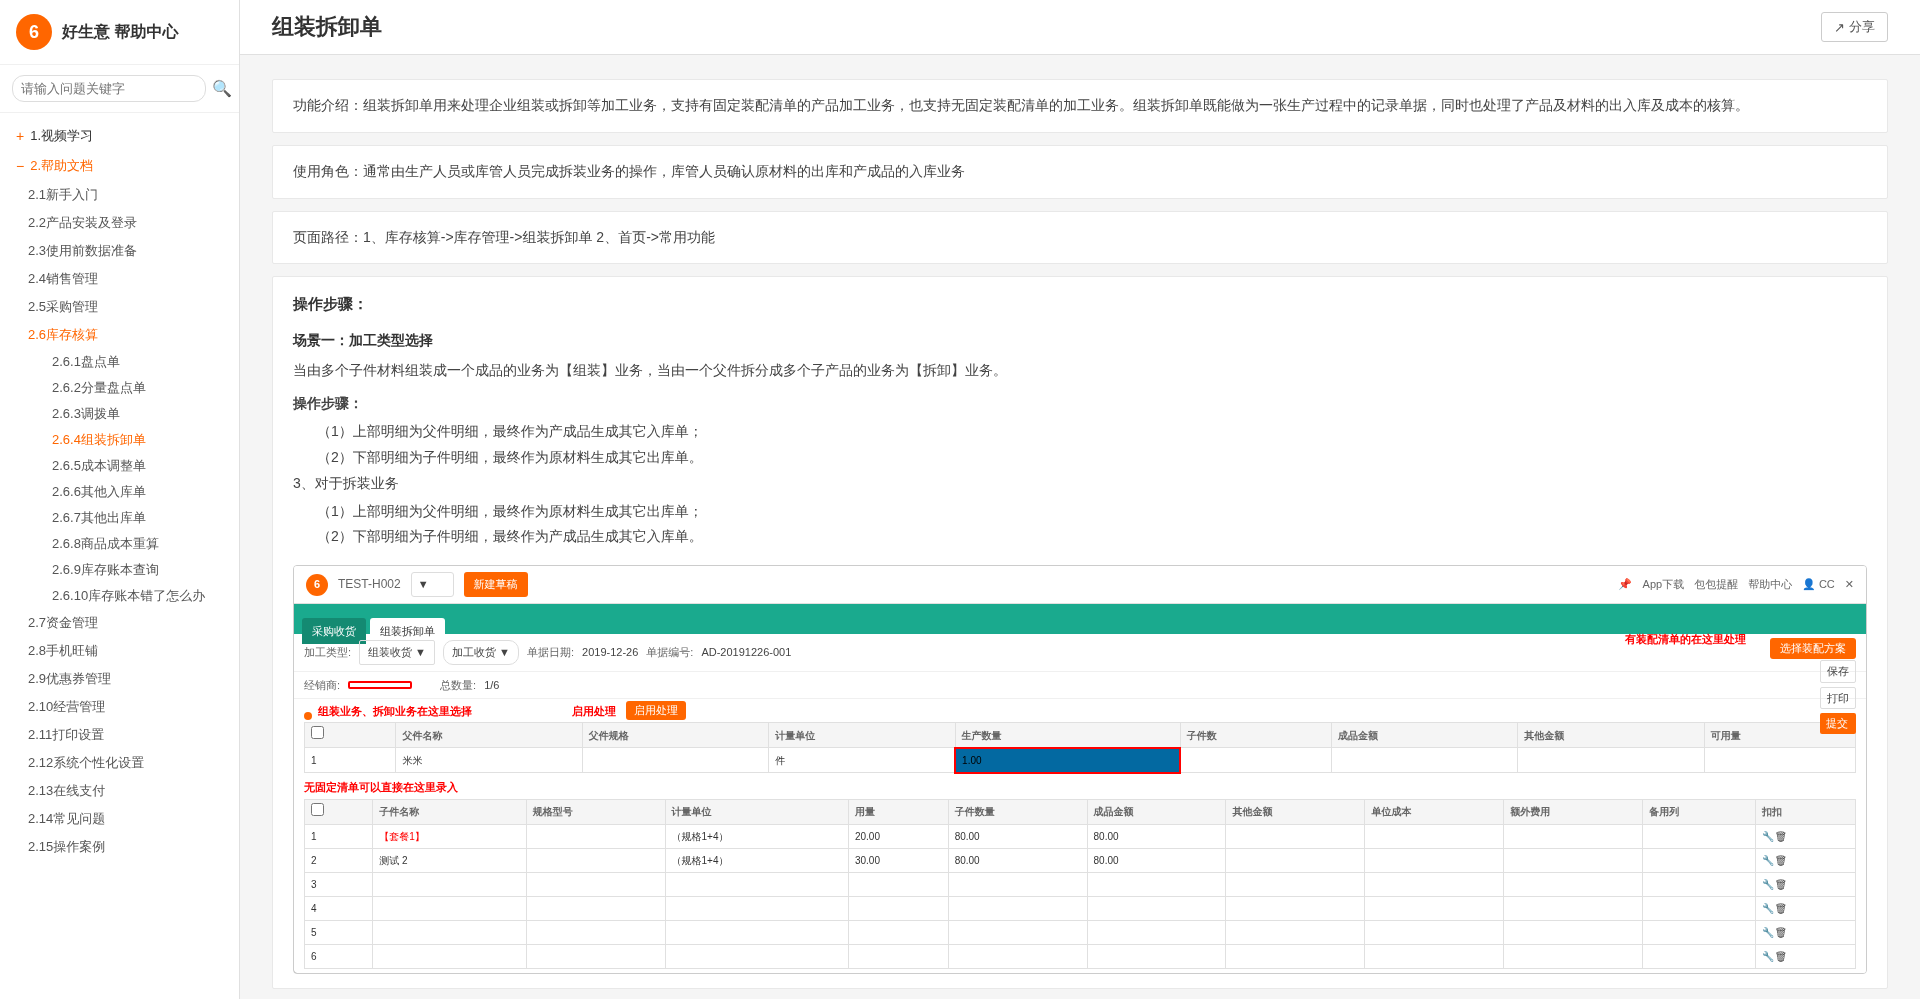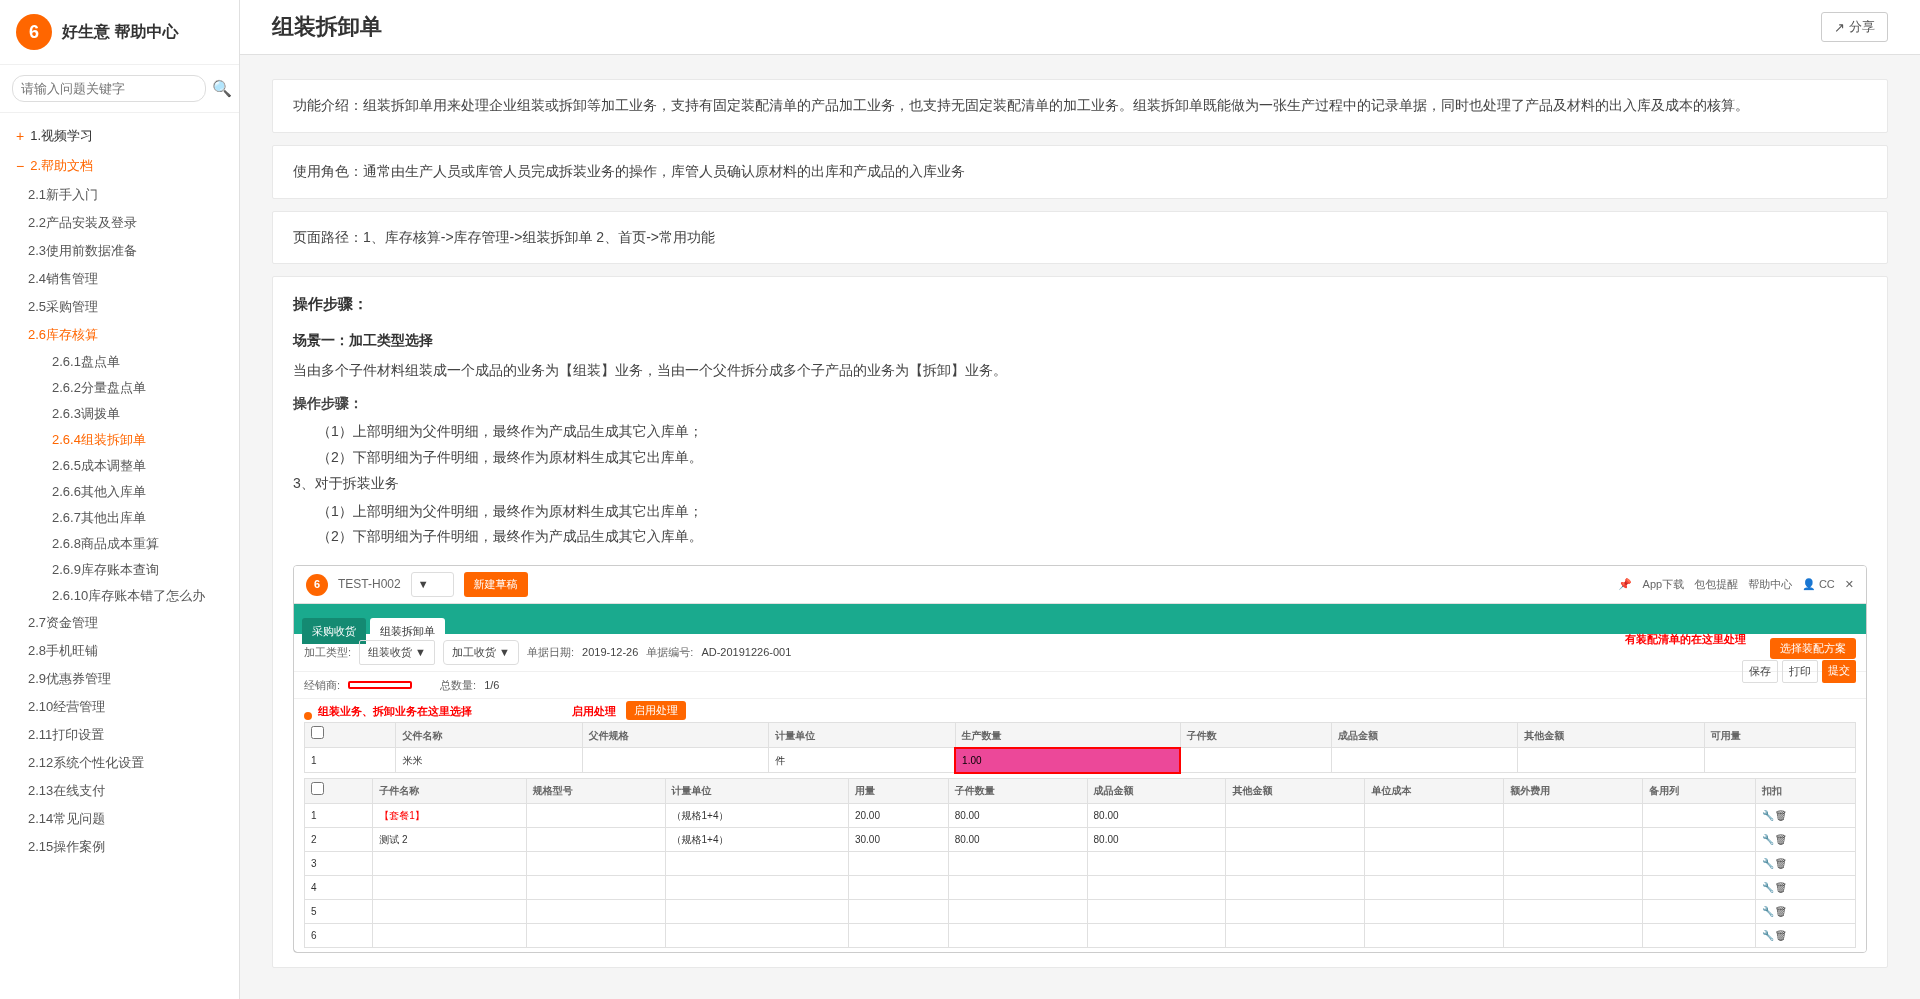--- a/index.html
+++ b/index.html
@@ -266,21 +266,21 @@
       text-align: left;
       color: #666;
       white-space: nowrap;
     }
     .app-table td {
       border: 1px solid #e0e0e0;
       padding: 3px 6px;
       color: #333;
     }
     .app-table .input-cell {
-      background: #ec4899;
+      background: #0369a1;
       border: 1px solid #f60;
     }
   </style>
 </head>
 <body>
 
 <div class="sidebar">
   <div class="sidebar-logo">
     <div class="logo-icon">6</div>
     <span class="logo-text">好生意 帮助中心</span>
@@ -403,29 +403,29 @@
             <div style="flex:1; background:#fff; display:flex; flex-direction:column; position:relative;">
 
               <div class="app-tab-bar">
                 <div class="app-tab">采购收货</div>
                 <div class="app-tab active">组装拆卸单</div>
               </div>
 
               <div style="padding: 6px 10px; border-bottom: 1px solid #f0f0f0; display:flex; flex-wrap:wrap; gap:8px; align-items:center; font-size:11px; position:relative;">
                 <span style="color:#666;">加工类型:</span>
                 <span style="border:1px solid #ddd; padding:2px 8px; border-radius:2px;">组装收货 ▼</span>
-                <span style="border:1px solid #ddd; padding:2px 8px; border-radius:4px;">加工收货 ▼</span>
+                <span style="border:1px solid #ddd; padding:2px 8px; border-radius:10px;">加工收货 ▼</span>
                 <span style="color:#666;">单据日期:</span>
                 <span>2019-12-26</span>
                 <span style="color:#666;">单据编号:</span>
                 <span>AD-20191226-001</span>
 
                 <div style="position:absolute; right: 120px; top: -4px; color:red; font-size:11px; font-weight:bold;">有装配清单的在这里处理</div>
                 <button style="position:absolute; right:10px; top:4px; background:#f60; color:#fff; border:none; border-radius:3px; padding:3px 10px; font-size:11px; cursor:pointer;">选择装配方案</button>
-                <div style="position:absolute; right:10px; top:26px; display:flex; gap:4px; font-size:11px;">
+                <div style="position:absolute; right:10px; top:26px; display:flex; gap:4px; font-size:11px;flex-direction:column;">
                   <span style="border:1px solid #ddd; padding:1px 6px; border-radius:2px; cursor:pointer;">保存</span>
                   <span style="border:1px solid #ddd; padding:1px 6px; border-radius:2px; cursor:pointer;">打印</span>
                   <span style="background:#f60; color:#fff; padding:1px 6px; border-radius:2px; cursor:pointer;">提交</span>
                 </div>
               </div>
 
               <div style="padding: 4px 10px; display:flex; gap:8px; align-items:center; font-size:11px; border-bottom:1px solid #f0f0f0;">
                 <span style="color:#666;">经销商:</span>
                 <span style="border:2px solid red; padding:2px 30px; border-radius:2px; background:#fff; display:inline-block;"></span>
                 <span style="color:#666; margin-left:20px;">总数量:</span>
@@ -467,20 +467,21 @@
                       <td></td>
                       <td></td>
                       <td></td>
                     </tr>
                   </tbody>
                 </table>
               </div>
 
               <div style="padding: 0 10px 4px 10px; position:relative;">
 
+                <div style="color:red; font-size:11px; font-weight:bold; margin-bottom:2px;">无固定清单可以直接在这里录入</div>
                 <table class="app-table">
                   <thead>
                     <tr>
                       <th><input type="checkbox" style=""></th>
                       <th>子件名称</th>
                       <th>规格型号</th>
                       <th>计量单位</th>
                       <th>用量</th>
                       <th>子件数量</th>
                       <th>成品金额</th>

